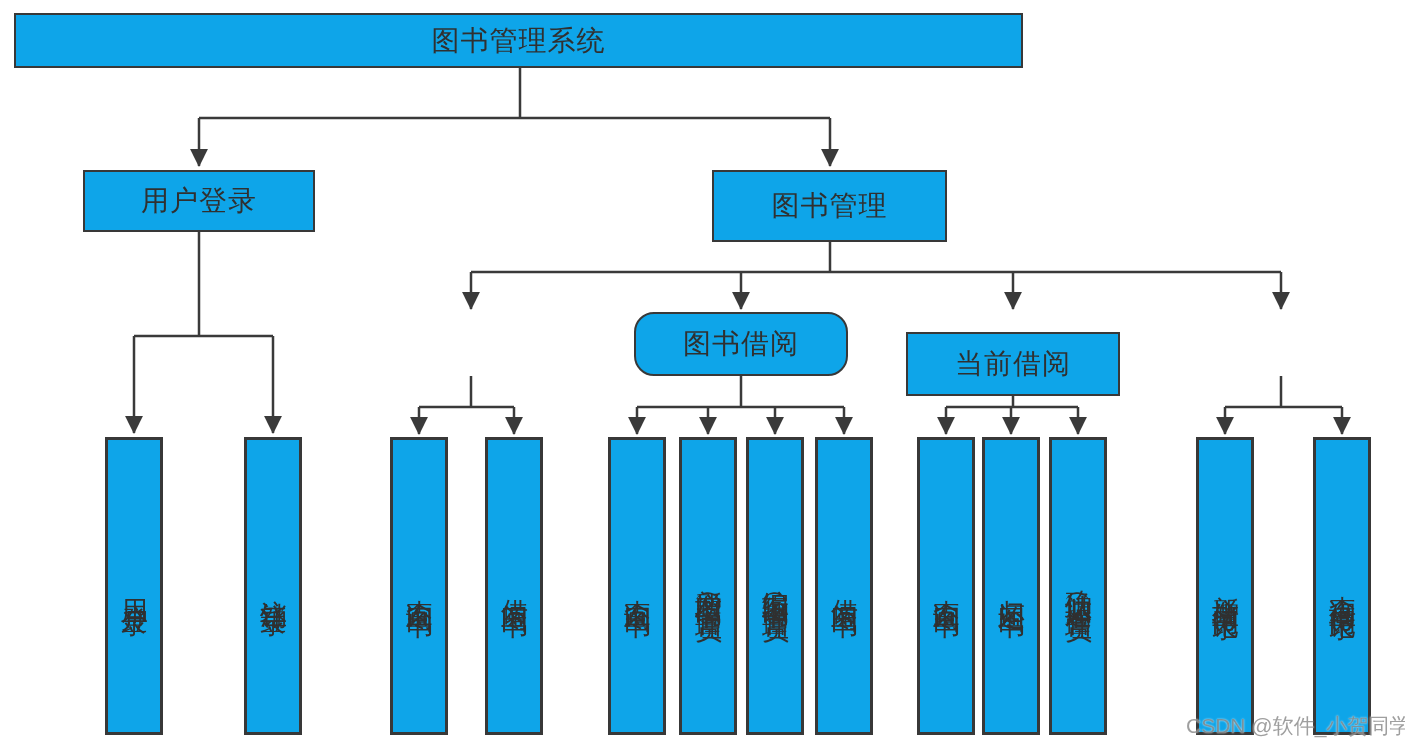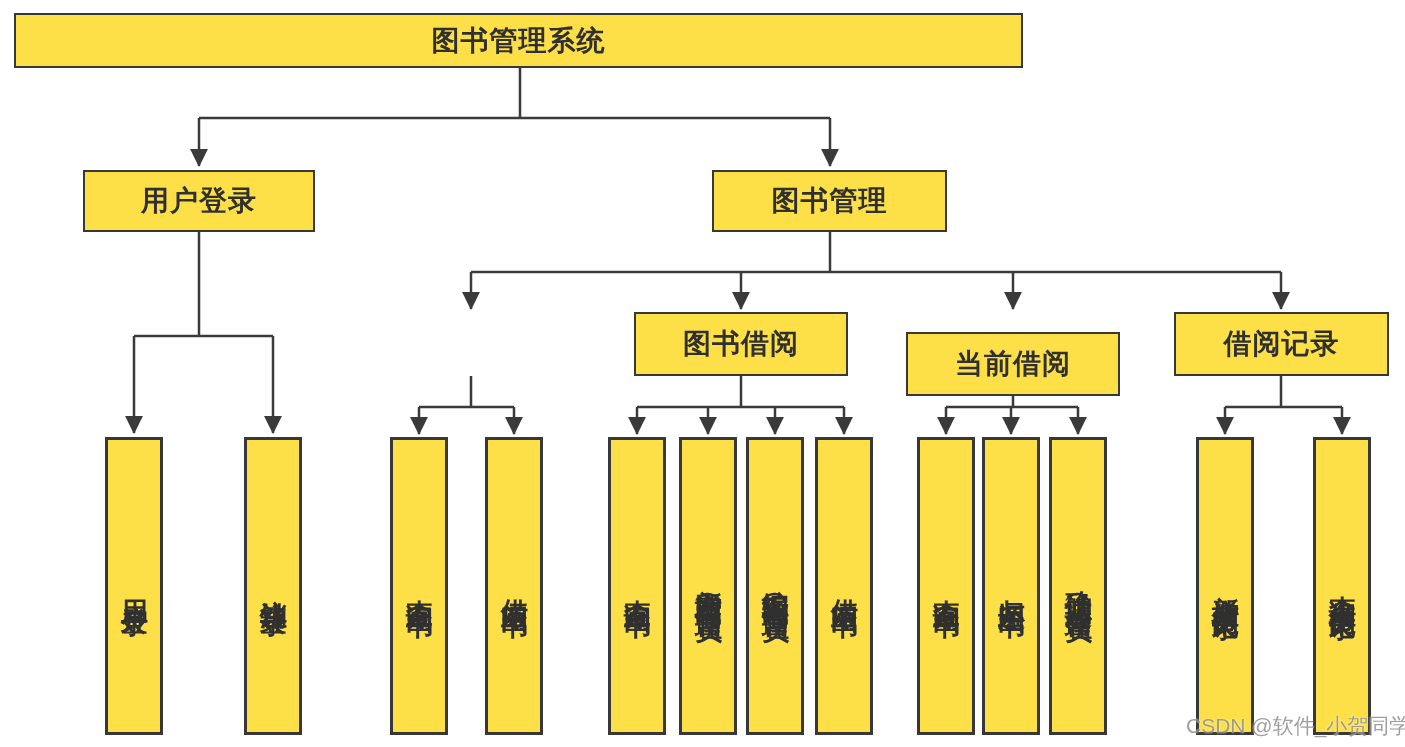--- a/index.html
+++ b/index.html
@@ -9,51 +9,50 @@
     height: 747px;
     background: #ffffff;
     font-family: "Liberation Sans", "DejaVu Sans", sans-serif;
     overflow: hidden;
   }
   #wires { position: absolute; left: 0; top: 0; width: 1405px; height: 747px; }
   .box {
     position: absolute;
     box-sizing: border-box;
     border: 2px solid #383838;
-    background: #fde047;
+    background: #0ea5e9;
     display: flex;
     align-items: center;
     justify-content: center;
     color: #303030;
     font-size: 28px;
     letter-spacing: 1px;
     white-space: nowrap;
     z-index: 2;
-    font-weight: bold;
   }
   .leaf {
     border-width: 3px;
     width: 58px;
     height: 298px;
     top: 437px;
   }
   .vtext {
     writing-mode: vertical-rl;
     text-orientation: mixed;
     font-size: 27px;
     letter-spacing: 4px;
     line-height: 1;
     color: #303030;
   }
   .root  { left: 14px;  top: 13px;  width: 1009px; height: 55px; }
   .lv2-a { left: 83px;  top: 170px; width: 232px;  height: 62px; }
-  .lv2-b { left: 712px; top: 170px; width: 235px;  height: 62px; }
+  .lv2-b { left: 712px; top: 170px; width: 235px;  height: 72px; }
   .lv3   { top: 312px; height: 64px; width: 214px; }
   .lv3-0 { left: 364px; }
-  .lv3-1 { left: 634px; }
+  .lv3-1 { left: 634px; border-radius: 20px; }
   .lv3-2 { left: 906px; margin-top: 20px; }
   .lv3-3 { left: 1174px; width: 215px; }
   .g1-0 { left: 105px; }  .g1-1 { left: 244px; }
   .g2-0 { left: 390px; }  .g2-1 { left: 485px; }
   .g3-0 { left: 608px; }  .g3-1 { left: 679px; }  .g3-2 { left: 746px; }  .g3-3 { left: 815px; }
   .g4-0 { left: 917px; }  .g4-1 { left: 982px; }  .g4-2 { left: 1049px; }
   .g5-0 { left: 1196px; } .g5-1 { left: 1313px; }
   #watermark {
     position: absolute;
     left: 1186px;
@@ -114,21 +113,20 @@
     </g>
   </svg>
 
   <div class="box root">图书管理系统</div>
 
   <div class="box lv2-a">用户登录</div>
   <div class="box lv2-b">图书管理</div>
 
   <div class="box lv3 lv3-1">图书借阅</div>
   <div class="box lv3 lv3-2">当前借阅</div>
-  <div class="box lv3 lv3-3">借阅记录</div>
 
   <div class="box leaf g1-0">
     <span class="vtext">用户登录</span>
     </div>
   <div class="box leaf g1-1">
     <span class="vtext">注销登录</span>
     </div>
 
   <div class="box leaf g2-0">
     <span class="vtext">查询图书</span>

